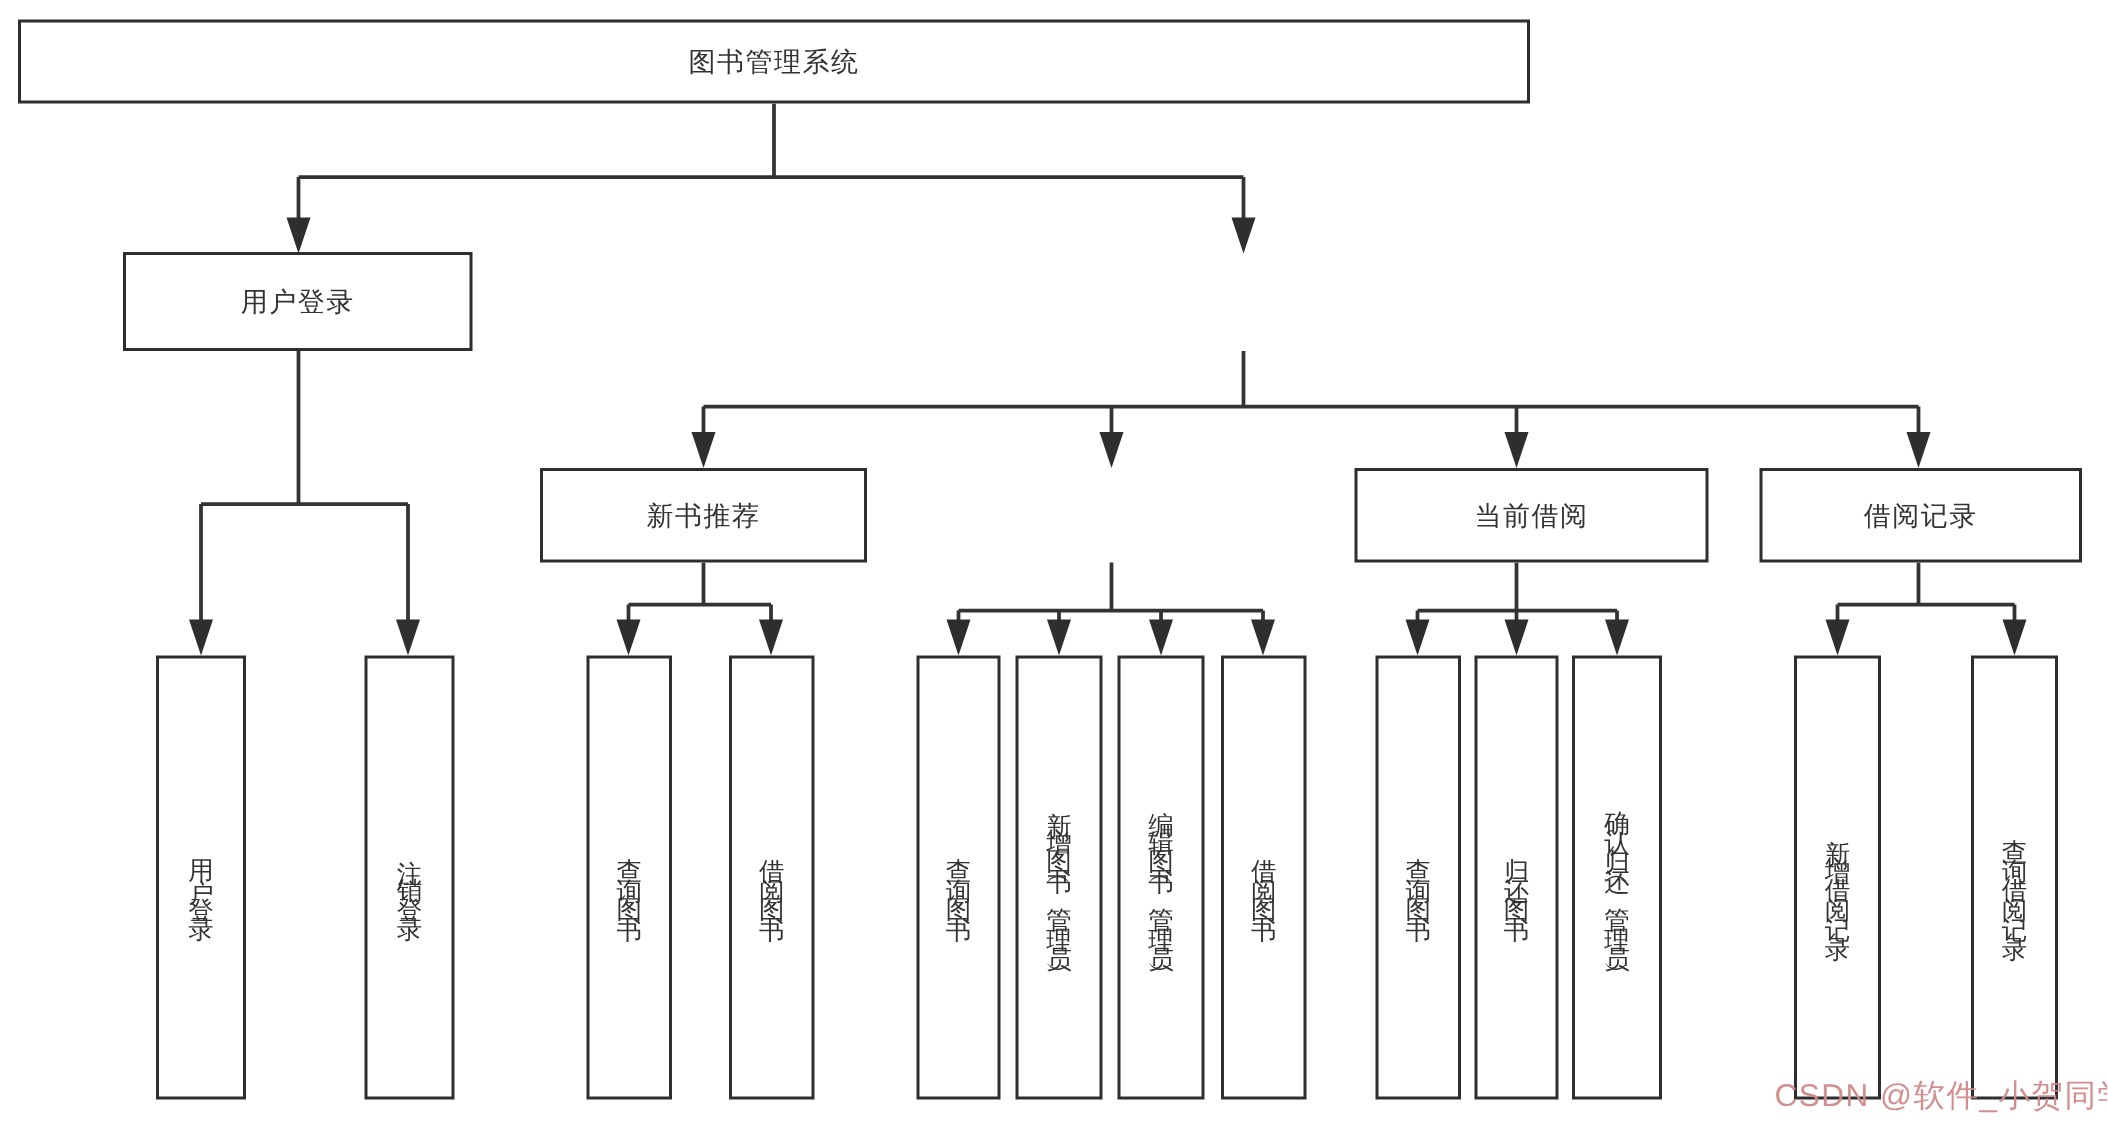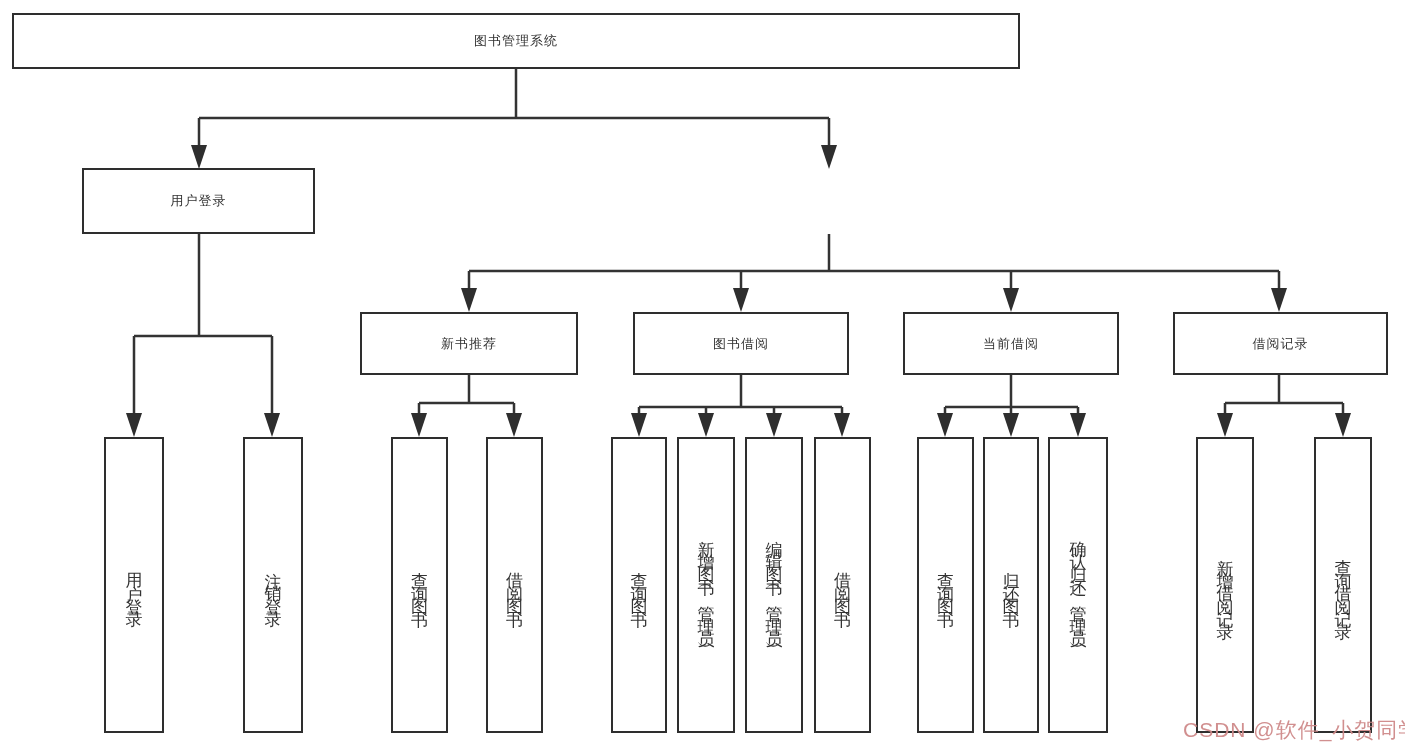--- a/index.html
+++ b/index.html
@@ -36,21 +36,21 @@
     position: absolute;
     background: #ffffff;
     border: 2px solid #2e2e2e;
     box-sizing: border-box;
     display: flex;
     align-items: center;
     justify-content: center;
     z-index: 2;
   }
   .hbox span {
-    font-size: 13px;
+    font-size: 18px;
     letter-spacing: 1px;
     white-space: nowrap;
   }
   .leaf {
     top: 437px;
     height: 296px;
   }
   .leaf span {
     writing-mode: vertical-rl;
     text-orientation: mixed;
@@ -121,24 +121,21 @@
     <span>图书管理系统</span>
   </div>
 
   <div class="box hbox" style="left:82px; top:168px; width:233px; height:66px">
     <span>用户登录</span>
   </div>
 
   <div class="box hbox" style="left:360px; top:312px; width:218px; height:63px">
     <span>新书推荐</span>
   </div>
-  <div class="box hbox" style="left:633px; top:312px; width:216px; height:63px">
-    <span>图书借阅</span>
-  </div>
-  <div class="box hbox" style="left:903px; top:312px; width:216px; height:63px">
+  <div class="box hbox" style="left:903px; top:312px; width:236px; height:63px">
     <span>当前借阅</span>
   </div>
   <div class="box hbox" style="left:1173px; top:312px; width:215px; height:63px">
     <span>借阅记录</span>
   </div>
 
   <div class="box leaf" style="left:104px; width:60px">
     <span>用户登录</span>
   </div>
   <div class="box leaf" style="left:243px; width:60px">

